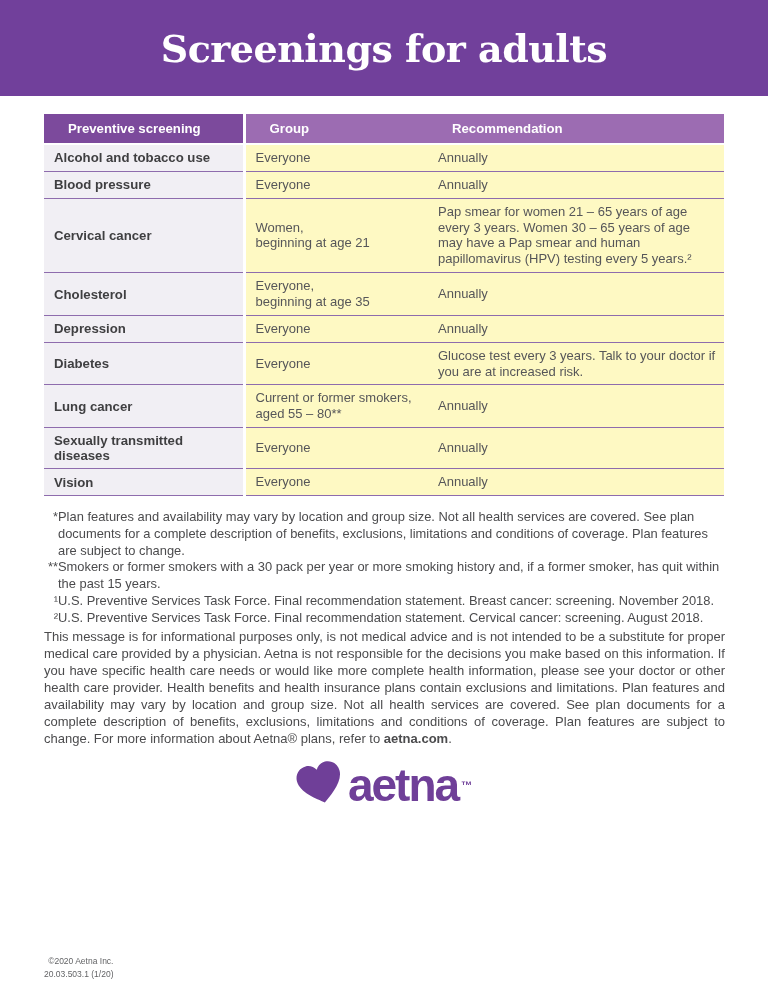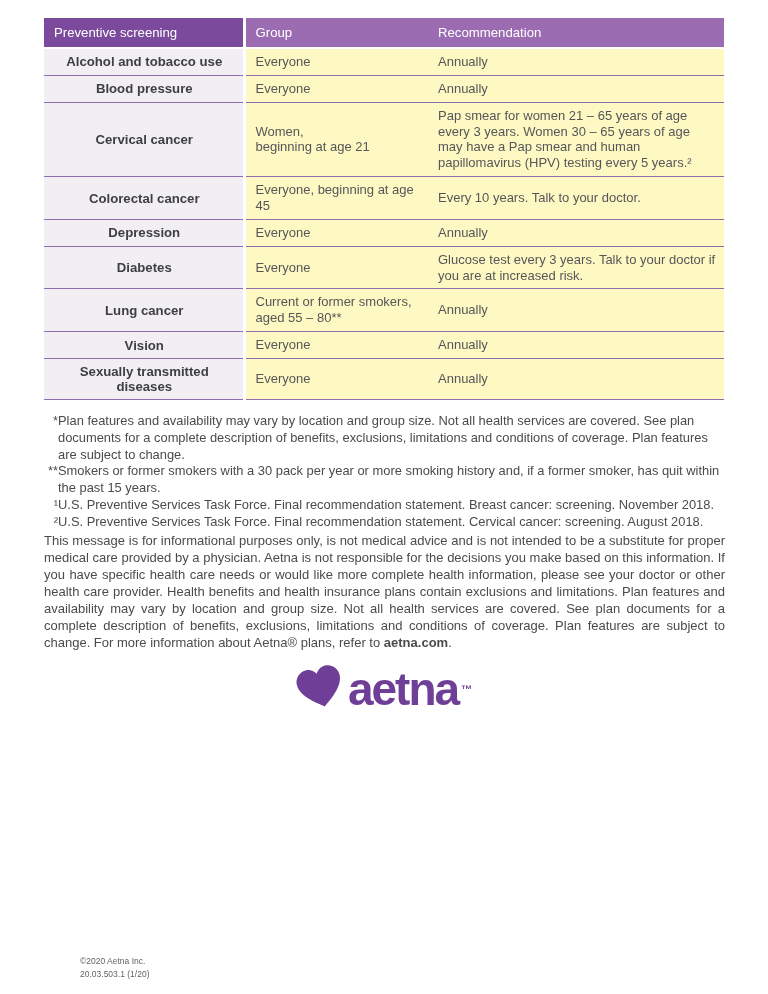--- a/index.html
+++ b/index.html
@@ -14,28 +14,28 @@
     color:#ffffff;letter-spacing:-0.5px;
   }
   
   .intro{margin:22px 44px 0 44px;width:640px;font-size:14.2px;line-height:1.35;color:#58595b;}
   
   table.screenings{margin:18px 44px 0 44px;width:680px;border-collapse:collapse;table-layout:fixed;}
   table.screenings col.c1{width:200px;}
   table.screenings col.c2{width:184px;}
   table.screenings col.c3{width:296px;}
   table.screenings thead th{
-    text-align:left;color:#ffffff;font-size:13.2px;font-weight:400;
-    padding:7px 10px;border-bottom:2px solid #ffffff;
+    text-align:left;color:#ffffff;font-size:13.2px;font-weight:700;
+    padding:7px 24px;border-bottom:2px solid #ffffff;
   }
   table.screenings thead th.h1{background:#7c4a9c;border-right:3px solid #ffffff;}
   table.screenings thead th.h2, table.screenings thead th.h3{background:#9c6cb2;}
   table.screenings tbody tr{border-bottom:1px solid #8e6cad;}
   table.screenings tbody th{
-    background:#f1eff4;text-align:center;font-size:13.2px;font-weight:700;color:#3f3f41;
+    background:#f1eff4;text-align:left;font-size:13.2px;font-weight:700;color:#3f3f41;
     padding:5px 8px 5px 10px;border-right:3px solid #ffffff;vertical-align:middle;
   }
   table.screenings tbody td{
     background:#fef9c3;font-size:13px;color:#565659;line-height:1.22;
     padding:5px 6px 5px 10px;vertical-align:middle;
   }
   td.cell-group{white-space:pre-line;padding-right:4px;}
   
   .footnotes{margin:13px 44px 0 44px;width:684px;font-size:12.9px;line-height:1.3;color:#4b4b4d;}
   .fn{padding-left:14px;margin:0;}
@@ -43,27 +43,30 @@
   
   .disclaimer{margin:3px 44px 7px 44px;width:681px;font-size:13px;line-height:1.3;
     color:#4b4b4d;text-align:justify;}
   .disclaimer .bold-link{font-weight:700;color:#4b4b4d;text-decoration:none;}
   
   .brand-footer{position:relative;margin-top:14px;text-align:center;}
   .logo-row{display:flex;align-items:center;justify-content:center;gap:2px;}
   .heart{width:48px;height:46px;transform:rotate(-14deg);margin-right:2px;margin-top:-4px;}
   .brand-word{font-size:46px;font-weight:700;color:#6f3f98;letter-spacing:-2px;line-height:1;}
   .brand-tm{font-size:11px;font-weight:700;color:#6f3f98;vertical-align:22px;margin-left:1px;}
-  .copyright{position:absolute;left:44px;bottom:14px;font-size:8.5px;line-height:1.45;color:#636466;text-align:left;margin-left:36px;}
+  .copyright{position:absolute;left:44px;bottom:14px;font-size:8.5px;line-height:1.45;color:#636466;text-align:right;}
 </style>
 </head>
 <body>
 
 <div class="page">
 
+  <header class="banner">
+    <h1>Screenings for adults</h1>
+  </header>
 
 
   <table class="screenings">
     <colgroup>
         <col class="c1">
         <col class="c2">
         <col class="c3">
       </colgroup>
     <thead>
       <tr>
@@ -83,47 +86,48 @@
         <td class="cell-group">Everyone</td>
         <td>Annually</td>
       </tr>
       <tr>
         <th>Cervical cancer</th>
         <td class="cell-group">Women,
 beginning at age 21</td>
         <td>Pap smear for women 21 – 65 years of age every 3 years. Women 30 – 65 years of age may have a Pap smear and human papillomavirus (HPV) testing every 5 years.²</td>
       </tr>
       <tr>
-        <th>Colorectal cancer</th>
-        <td class="cell-group">Everyone, beginning at age 45</td>
-        <td>Every 10 years. Talk to your doctor.</td>
+        <th>Cholesterol</th>
+        <td class="cell-group">Everyone,
+beginning at age 35</td>
+        <td>Annually</td>
       </tr>
       <tr>
         <th>Depression</th>
         <td class="cell-group">Everyone</td>
         <td>Annually</td>
       </tr>
       <tr>
         <th>Diabetes</th>
         <td class="cell-group">Everyone</td>
         <td>Glucose test every 3 years. Talk to your doctor if you are at increased risk.</td>
       </tr>
       <tr>
         <th>Lung cancer</th>
         <td class="cell-group">Current or former smokers,
 aged 55 – 80**</td>
         <td>Annually</td>
       </tr>
       <tr>
-        <th>Vision</th>
+        <th>Sexually transmitted diseases</th>
         <td class="cell-group">Everyone</td>
         <td>Annually</td>
       </tr>
       <tr>
-        <th>Sexually transmitted diseases</th>
+        <th>Vision</th>
         <td class="cell-group">Everyone</td>
         <td>Annually</td>
       </tr>
     </tbody>
   </table>
 
   <div class="footnotes">
     <p class="fn"><span class="marker">*</span><span>Plan features and availability may vary by location and group size. Not all health services are covered. See plan documents for a complete description of benefits, exclusions, limitations and conditions of coverage. Plan features are subject to change.</span></p>
     <p class="fn"><span class="marker">**</span><span>Smokers or former smokers with a 30 pack per year or more smoking history and, if a former smoker, has quit within the past 15 years.</span></p>
     <p class="fn"><span class="marker">¹</span><span>U.S. Preventive Services Task Force. Final recommendation statement. Breast cancer: screening. November 2018.</span></p>

